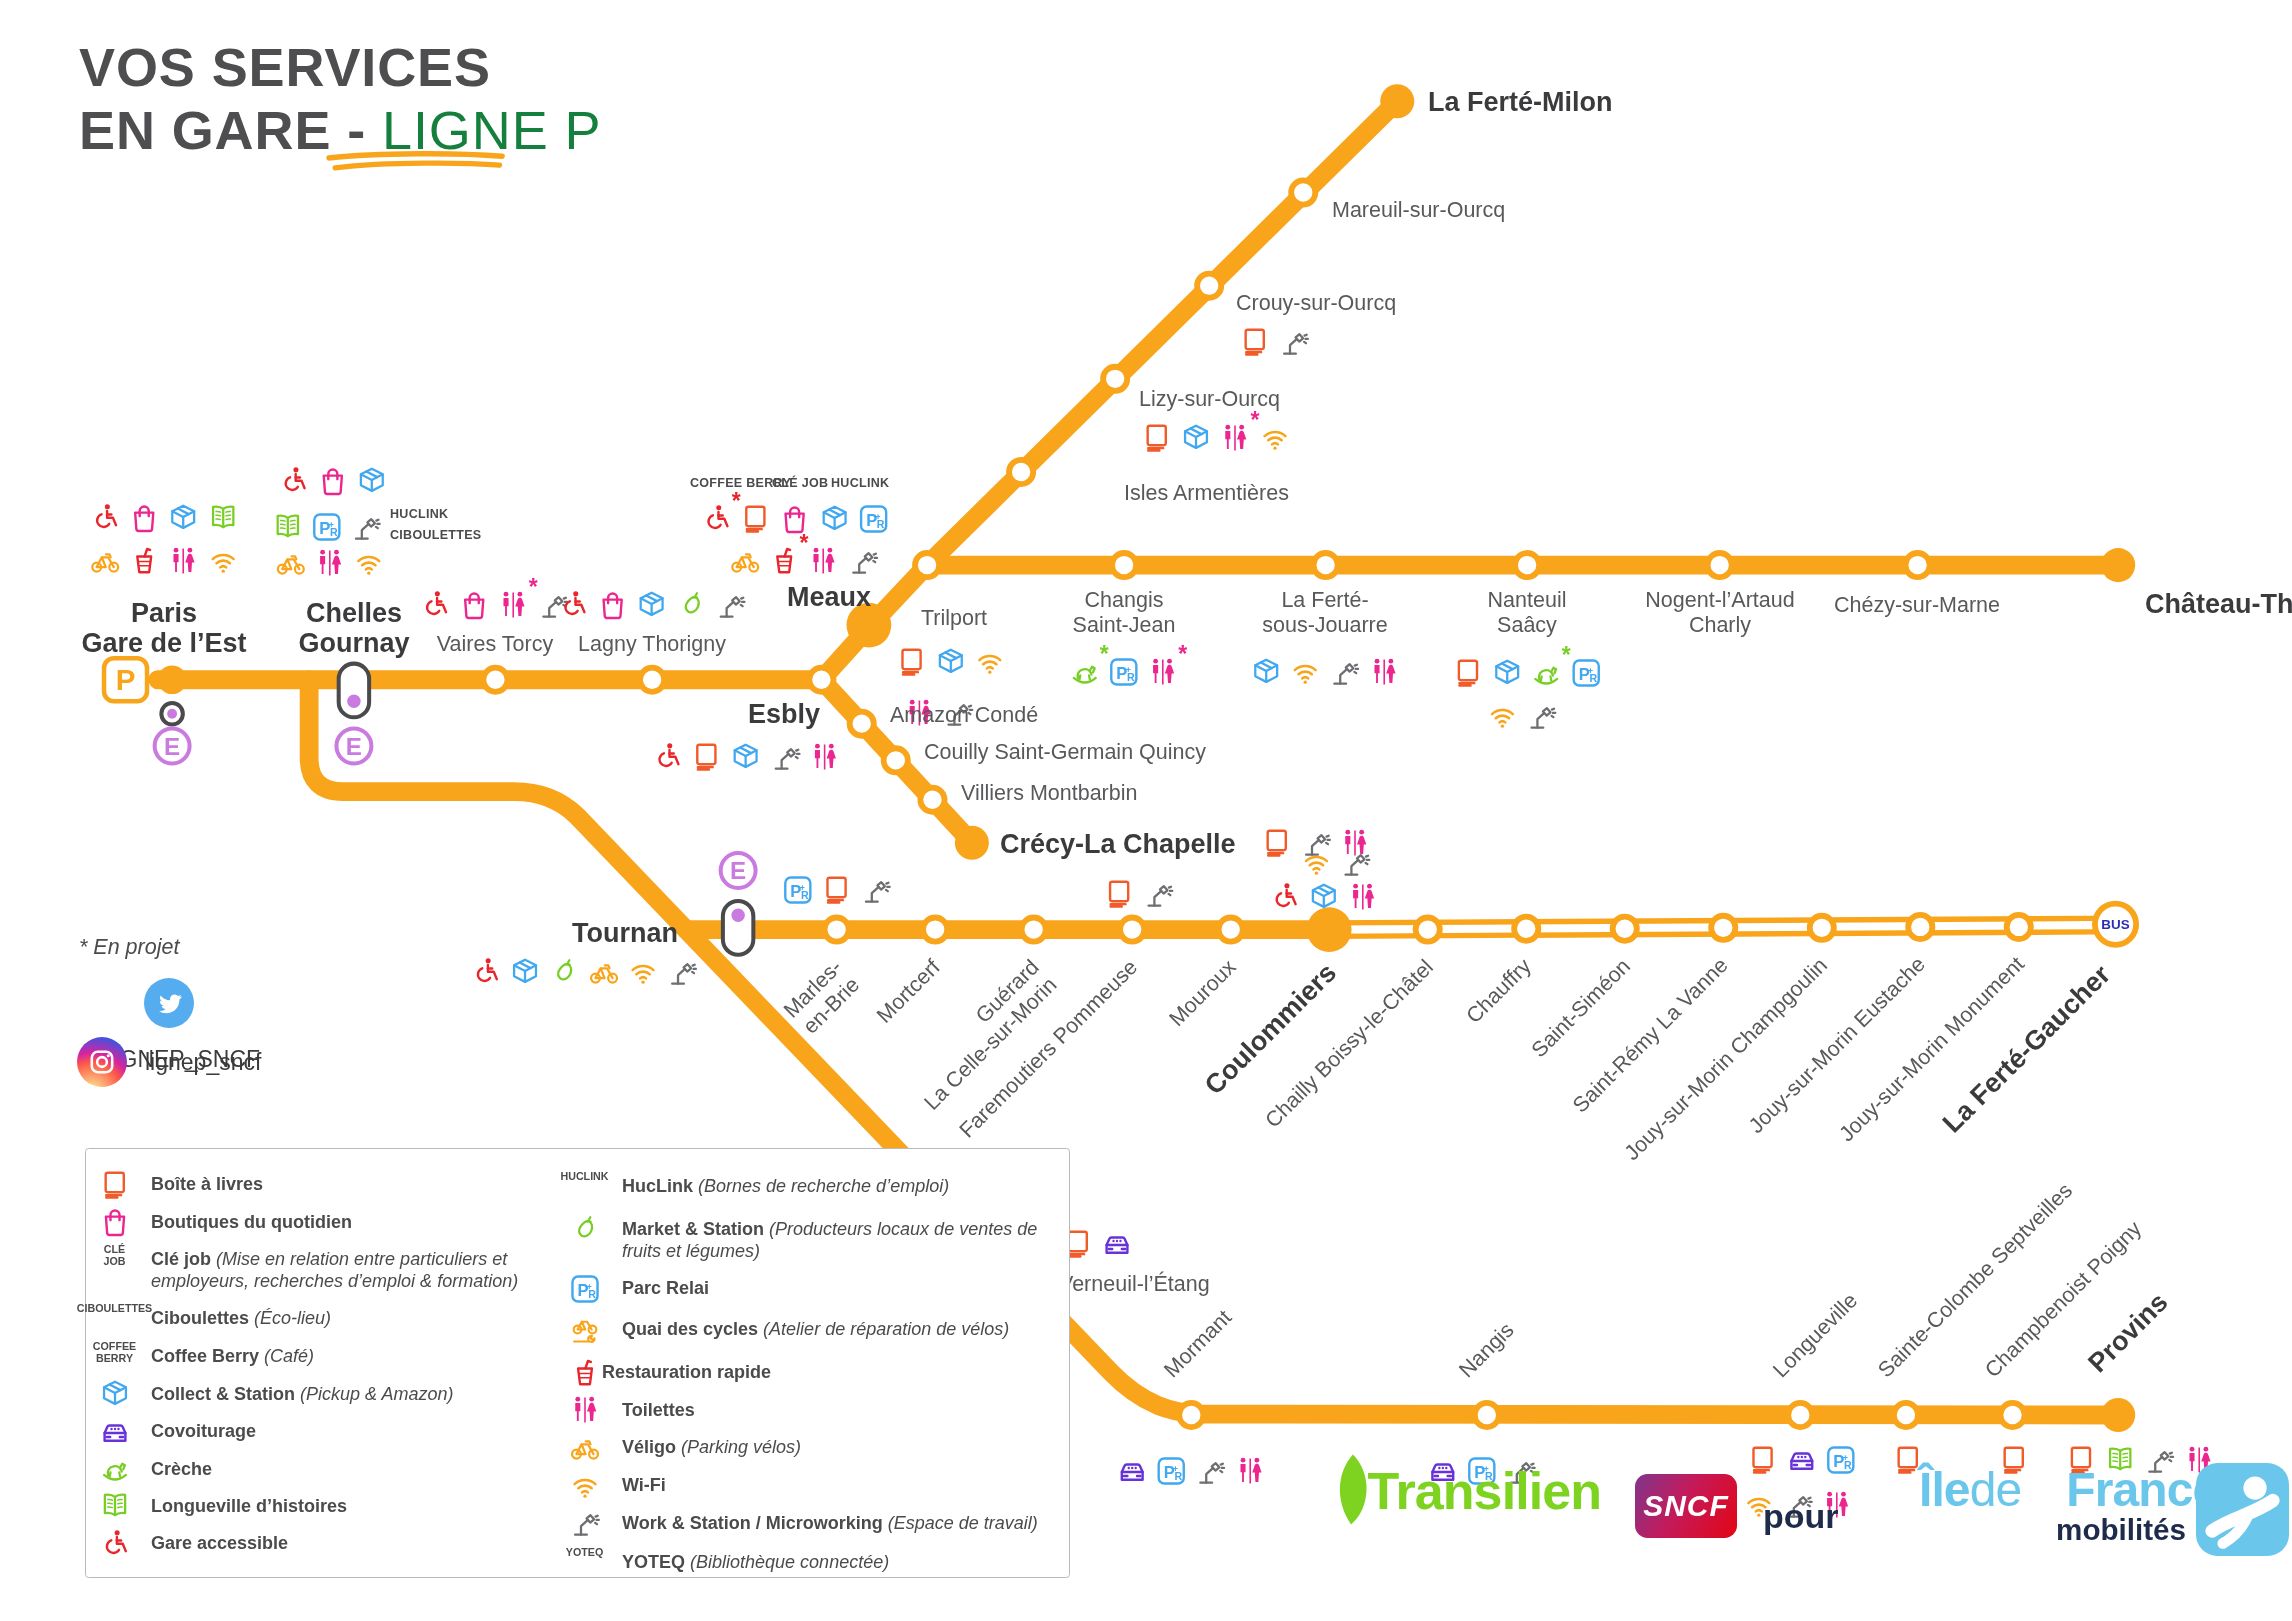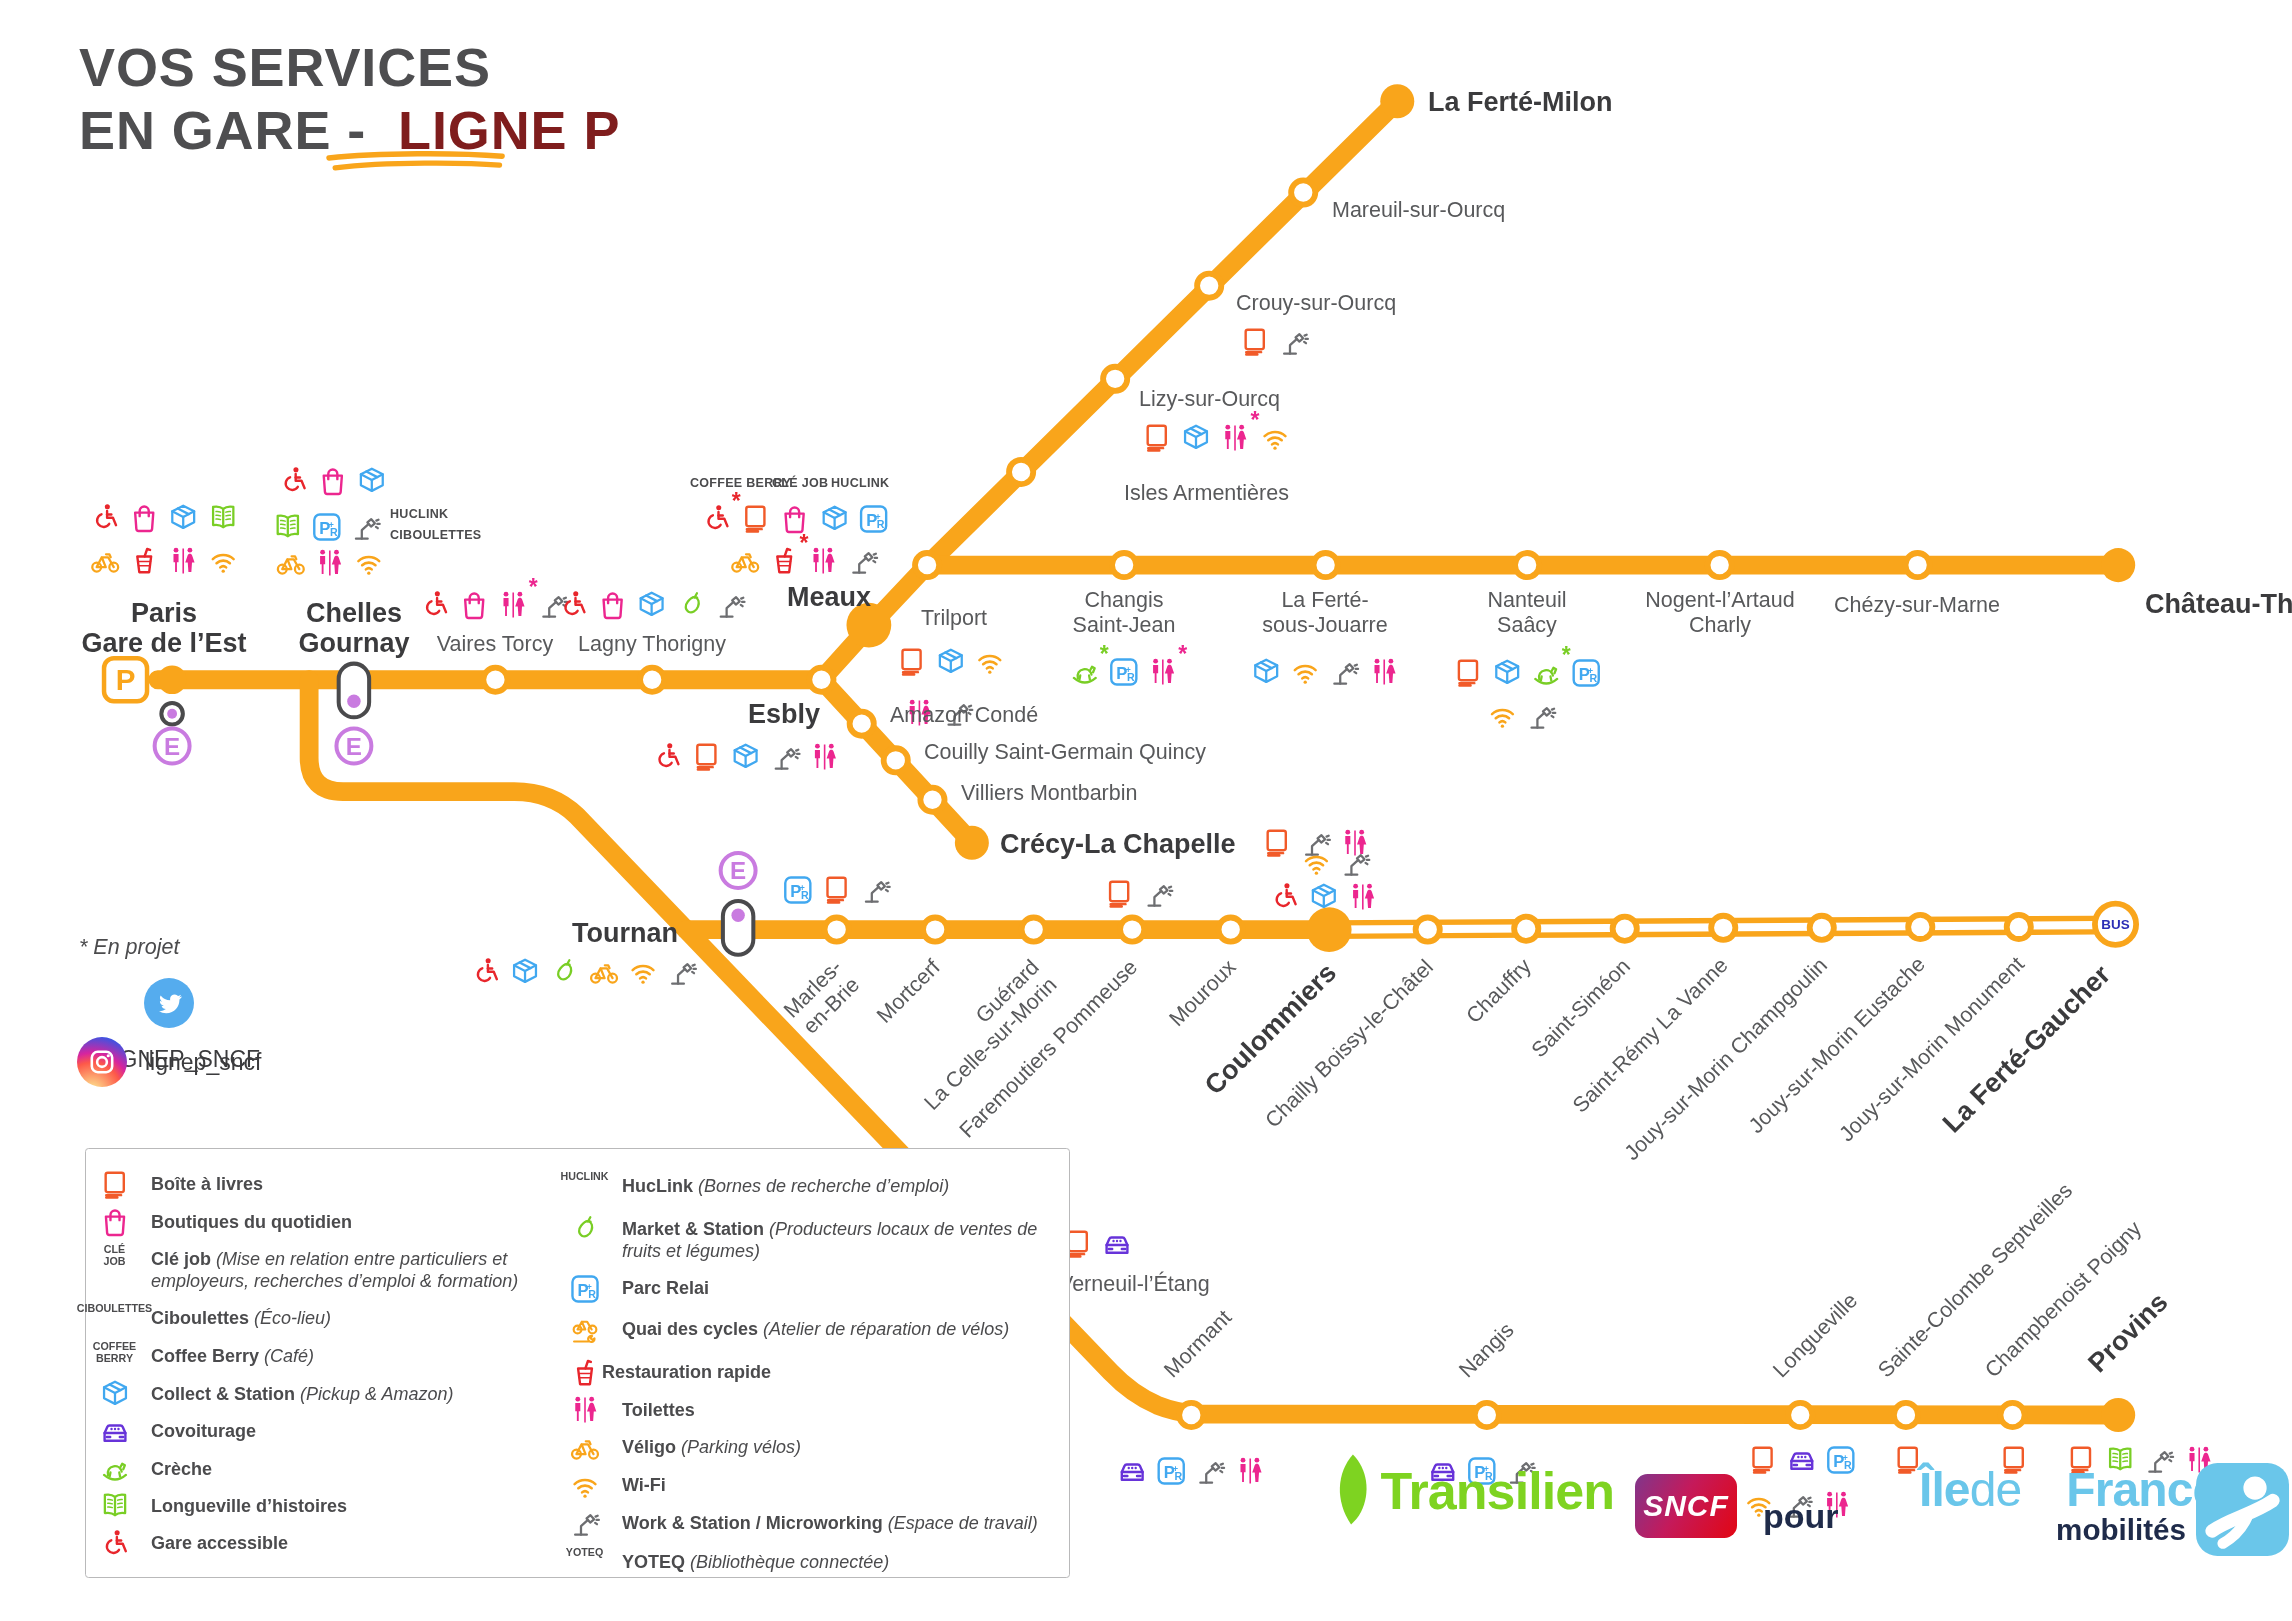--- a/index.html
+++ b/index.html
@@ -3,21 +3,21 @@
 <meta charset="utf-8">
 <style>
   html,body{margin:0;padding:0;background:#ffffff;}
   body{font-family:"Liberation Sans", sans-serif;}
   .canvas{position:relative;width:2293px;height:1621px;background:#fff;overflow:hidden;}
   #map-svg{position:absolute;left:0;top:0;}
   #overlay{position:absolute;left:0;top:0;width:2293px;height:1621px;}
 
   
   .title{position:absolute;left:79px;top:36px;line-height:63px;font-size:54px;font-weight:600;color:#4E4E50;letter-spacing:0.9px;}
-  .title .hl{color:#7f1d1d;font-weight:700;margin-left:16px;}
+  .title .hl{color:#15803d;font-weight:400;}
   .scribble{position:absolute;left:324px;top:150px;}
 
   
   .slabel{position:absolute;white-space:nowrap;}
   .sn{font-size:21.5px;color:#58595B;line-height:25px;}
   .sb{font-size:27px;font-weight:700;color:#3B3B3D;line-height:29.6px;}
   .slabel.c{text-align:center;}
   .slabel.r{text-align:right;}
 
   
@@ -46,21 +46,21 @@
   .legend{position:absolute;left:85px;top:1148px;width:983px;height:428px;border:1.8px solid #b9b9ba;border-radius:3.6px;background:#fff;}
   .lico{position:absolute;width:41px;display:flex;justify-content:center;}
   .ltxt{position:absolute;font-size:18px;line-height:21.5px;color:#4B4B4D;}
   .ltxt b{font-weight:700;}
   .ltxt i{font-style:italic;font-weight:400;}
   .tico{font-size:10.7px;font-weight:700;color:#4B4B4D;line-height:11.6px;text-align:center;white-space:pre-line;}
 
   
   .footer-item{position:absolute;}
   .transilien{left:1333px;top:1451px;display:flex;align-items:center;}
-  .transilien .word{font-size:52px;font-weight:700;color:#7ED321;letter-spacing:-0.9px;margin-left:-3.6px;padding-left:13px;}
+  .transilien .word{font-size:52px;font-weight:700;color:#7ED321;letter-spacing:-0.9px;margin-left:-3.6px;}
   .sncf-badge{left:1635px;top:1474px;width:102px;height:64px;border-radius:12.5px;
     background:linear-gradient(120deg,#80368C 0%,#C41A5B 45%,#E20613 100%);
     display:flex;align-items:center;justify-content:center;}
   .sncf-badge span{color:#fff;font-weight:700;font-style:italic;font-size:30px;letter-spacing:0.9px;}
   .pour{left:1763px;top:1497px;font-size:34px;font-weight:700;color:#1F2B4A;}
   .idf{left:1874px;top:1465px;width:312px;text-align:right;}
   .idf .l1{font-size:48px;line-height:50px;color:#6AC6EA;letter-spacing:-0.9px;white-space:nowrap;}
   .idf .l1 .b{font-weight:700;margin-left:45px;}
   .idf .l2{font-size:29.6px;font-weight:700;color:#1F2B4A;line-height:30px;}
   .idf-icon{left:2196px;top:1463px;width:93px;height:93px;border-radius:21.5px;background:#6AC6EA;}

